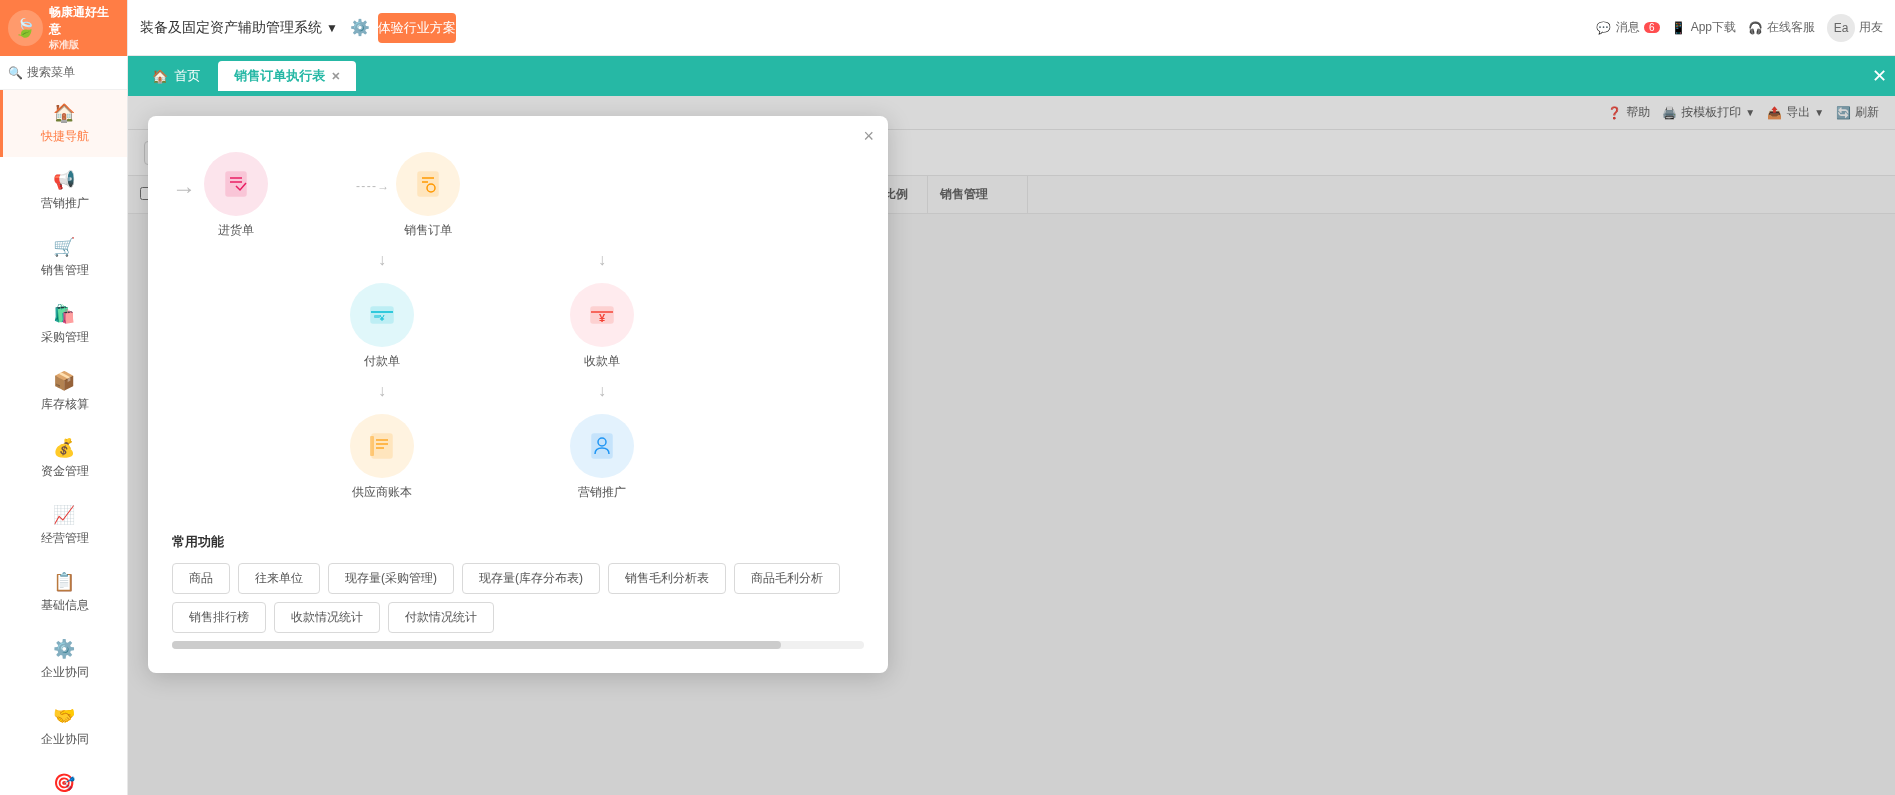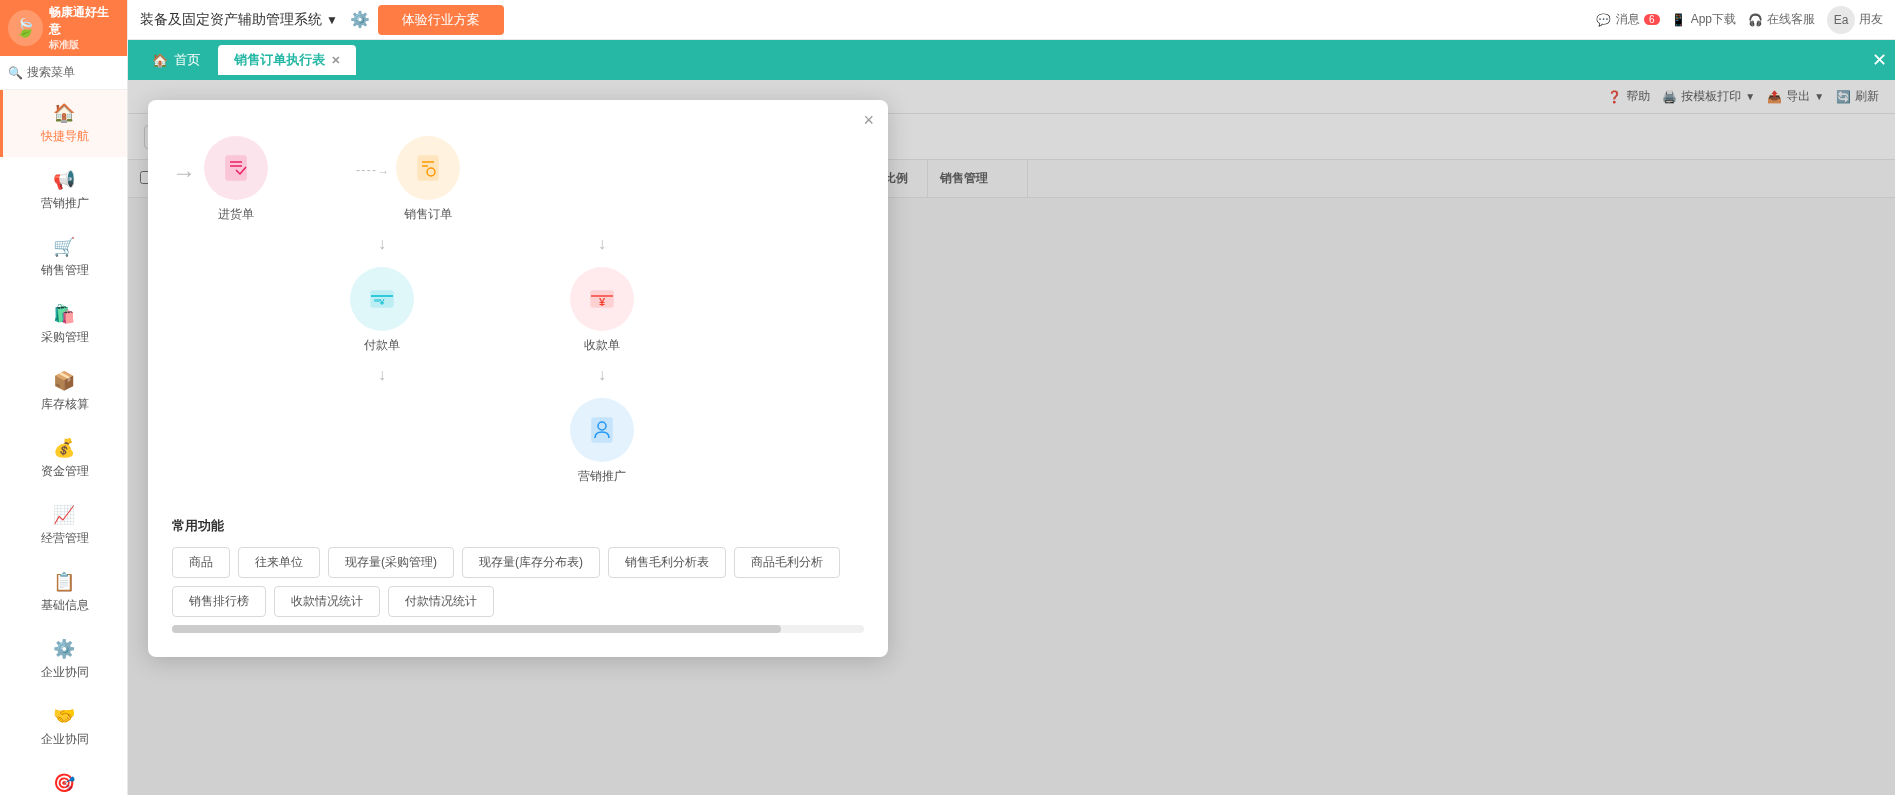--- a/index.html
+++ b/index.html
@@ -15,24 +15,24 @@
     .sidebar-search { padding: 8px; border-bottom: 1px solid #f0f0f0; display: flex; align-items: center; gap: 4px; color: #666; font-size: 12px; cursor: pointer; }
     .sidebar-nav { flex: 1; overflow-y: auto; }
     .sidebar-item { display: flex; flex-direction: column; align-items: center; padding: 12px 4px; cursor: pointer; border-left: 3px solid transparent; font-size: 12px; color: #555; gap: 4px; }
     .sidebar-item.active { background: #fff7f3; color: #ff7d45; border-left: 3px solid #ff7d45; }
     .sidebar-item-icon { font-size: 18px; }
 
     
     .main { flex: 1; display: flex; flex-direction: column; overflow: hidden; }
 
     
-    .topbar { height: 40px; background: #fff; border-bottom: 1px solid #e8e8e8; display: flex; align-items: center; padding: 0 12px; gap: 8px; justify-content: center; }
+    .topbar { height: 56px; background: #fff; border-bottom: 1px solid #e8e8e8; display: flex; align-items: center; padding: 0 12px; gap: 8px; justify-content: center; }
     .topbar-dropdown { display: flex; align-items: center; gap: 4px; font-size: 14px; color: #333; cursor: pointer; }
     .topbar-gear { color: #666; cursor: pointer; font-size: 16px; margin-left: 4px; }
-    .topbar-btn { background: #ff7d45; color: #fff; border: none; padding: 6px 24px; border-radius: 4px; cursor: pointer; font-size: 13px; }
+    .topbar-btn { background: #ff7d45; color: #fff; border: none; padding: 6px 0; border-radius: 4px; cursor: pointer; font-size: 13px; }
     .topbar-right { display: flex; align-items: center; gap: 12px; margin-left: auto; }
     .topbar-right-item { display: flex; align-items: center; gap: 4px; color: #666; cursor: pointer; font-size: 12px; }
     .badge { background: #ff4d4f; color: #fff; border-radius: 10px; padding: 0 5px; font-size: 10px; min-width: 16px; text-align: center; }
     .avatar { width: 28px; height: 28px; background: #e8e8e8; border-radius: 50%; display: flex; align-items: center; justify-content: center; font-size: 12px; color: #666; }
 
     
     .tabbar { height: 40px; background: #26b8a5; display: flex; align-items: center; padding: 0 8px; gap: 2px; }
     .tab { padding: 6px 16px; border-radius: 4px 4px 0 0; cursor: pointer; font-size: 13px; color: rgba(255,255,255,0.85); display: flex; align-items: center; gap: 6px; }
     .tab.active { background: #fff; color: #26b8a5; font-weight: bold; }
     .tab-close { font-size: 11px; color: #999; cursor: pointer; }
@@ -336,20 +336,32 @@
             </div>
 
             <div style="display:flex; align-items:flex-start;">
 
               <div style="width:140px;"></div>
 
               <div style="display:flex;flex-direction:column;align-items:center;width:140px;">
                 <div class="arrow-down">
                   <span style="color:#bbb;font-size:16px;">↓</span>
                 </div>
+                <div class="flow-item">
+                  <div class="flow-circle orange2">
+                    <svg width="32" height="32" viewBox="0 0 32 32">
+                        <rect x="6" y="4" width="20" height="24" rx="2" fill="#ff9800" opacity="0.15" stroke="#ff9800" stroke-width="1.5"></rect>
+                        <rect x="4" y="6" width="4" height="20" rx="1" fill="#ff9800" opacity="0.4"></rect>
+                        <line x1="10" y1="10" x2="22" y2="10" stroke="#ff9800" stroke-width="1.2"></line>
+                        <line x1="10" y1="14" x2="22" y2="14" stroke="#ff9800" stroke-width="1.2"></line>
+                        <line x1="10" y1="18" x2="18" y2="18" stroke="#ff9800" stroke-width="1.2"></line>
+                      </svg>
+                  </div>
+                  <span class="flow-label">供应商账本</span>
+                </div>
               </div>
 
               <div style="width:80px;"></div>
 
               <div style="display:flex;flex-direction:column;align-items:center;width:140px;">
                 <div class="arrow-down">
                   <span style="color:#bbb;font-size:16px;">↓</span>
                 </div>
                 <div class="flow-item">
                   <div class="flow-circle blue">

